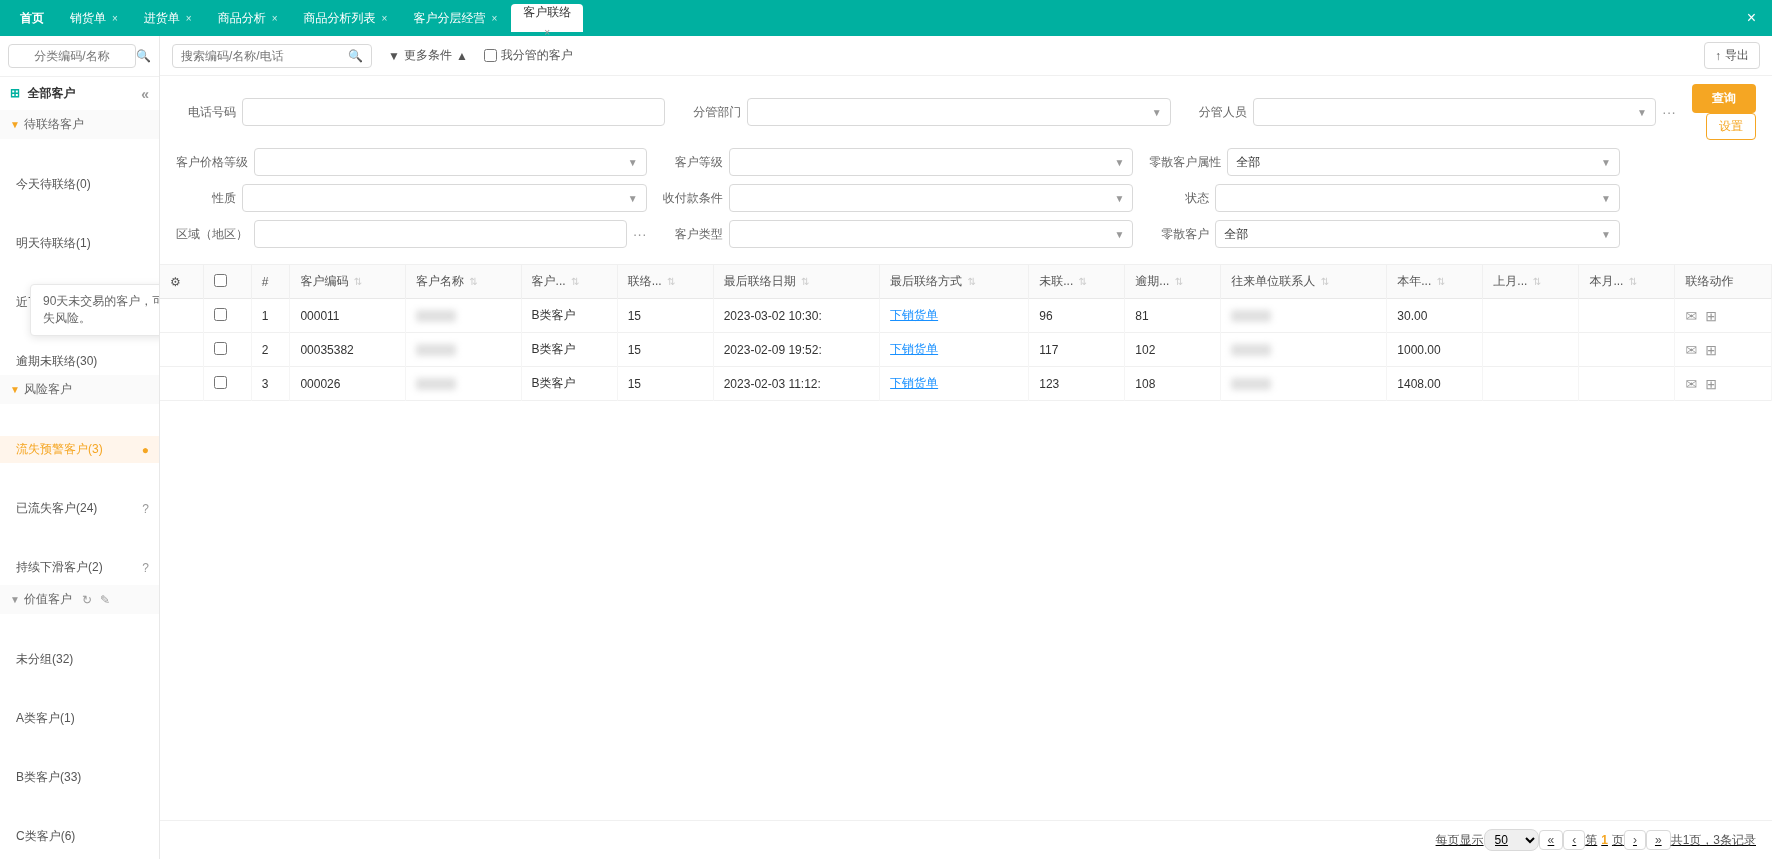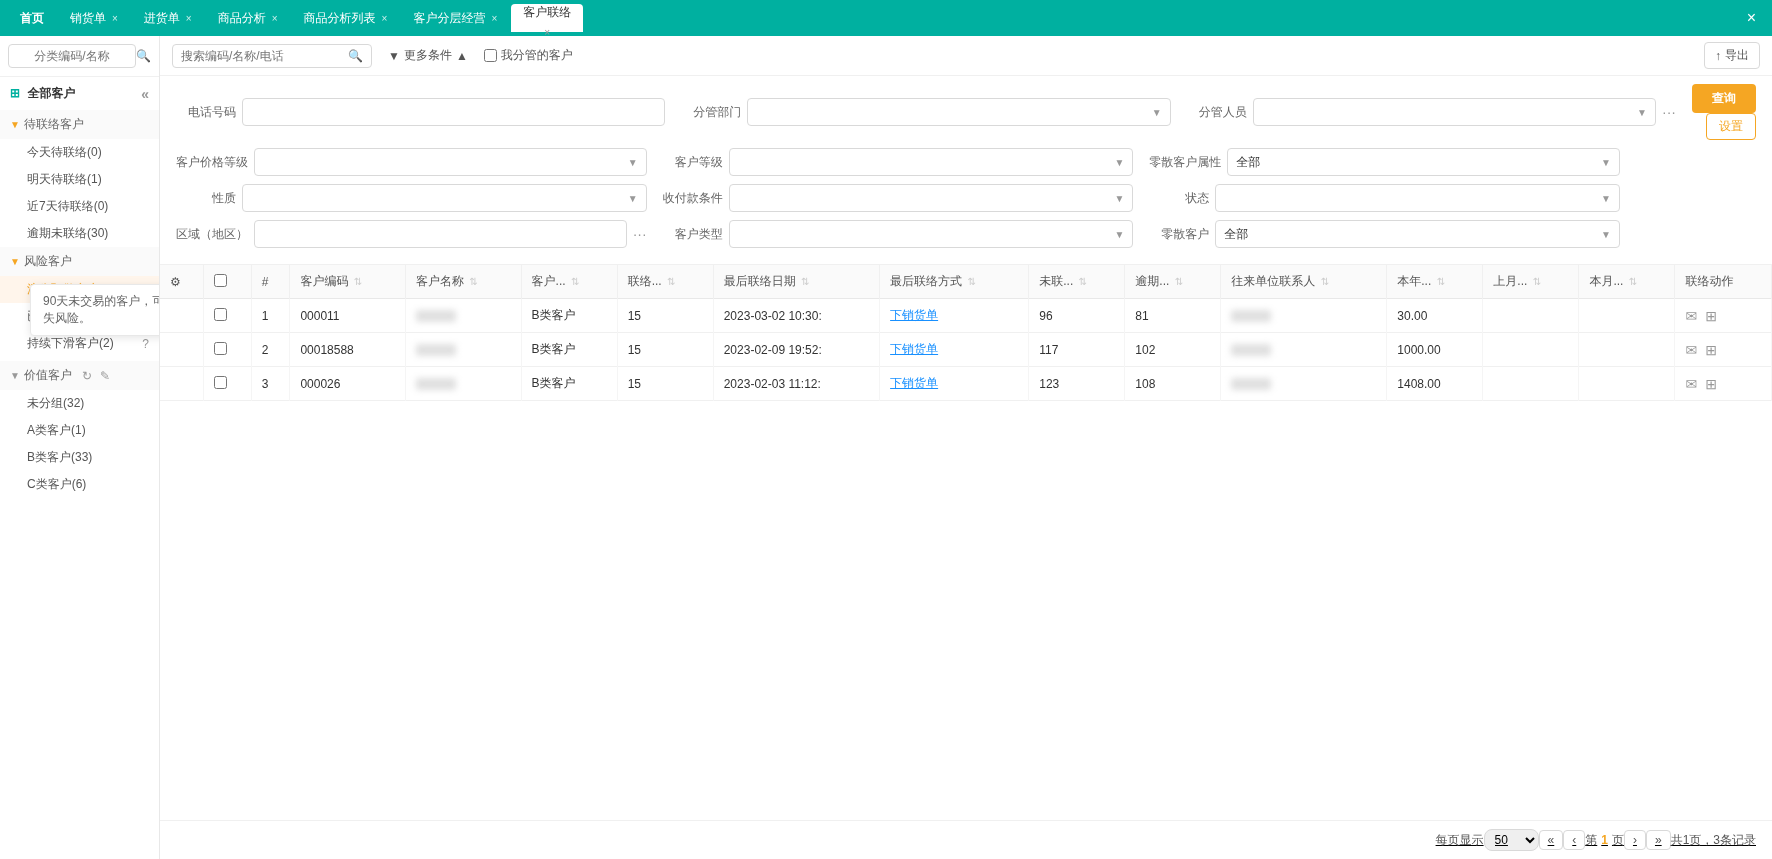--- a/index.html
+++ b/index.html
@@ -88,26 +88,27 @@
       padding: 6px 10px;
       color: #666;
       background: #fafafa;
       display: flex;
       align-items: center;
       gap: 4px;
       cursor: pointer;
     }
     .sidebar-section-title .arrow { color: #f5a623; font-size: 10px; }
     .sidebar-item {
-      padding: 5px 10px 5px 27px;
+      padding: 5px 10px 5px 16px;
       color: #555;
       cursor: pointer;
       display: flex;
       align-items: center;
       justify-content: space-between;
+      margin-top: 32px;
     }
     .sidebar-item.active { color: #f5a623; background: #fff5eb; }
     .tooltip-box {
       position: absolute;
       background: #fff;
       border: 1px solid #e8e8e8;
       border-radius: 4px;
       padding: 8px 12px;
       color: #666;
       font-size: 12px;
@@ -602,21 +603,21 @@
         <div class="action-icons">
           <span class="action-icon">✉</span>
           <span class="action-icon">⊞</span>
         </div>
       </td>
     </tr>
             <tr>
       <td></td>
       <td><input type="checkbox" style=""></td>
       <td>2</td>
-      <td>00018588</td>
+      <td>00035382</td>
       <td><span class="blurred">&nbsp;&nbsp;&nbsp;&nbsp;&nbsp;&nbsp;&nbsp;&nbsp;&nbsp;&nbsp;&nbsp;&nbsp;</span></td>
       <td>B类客户</td>
       <td>15</td>
       <td>2023-02-09 19:52:</td>
       <td><span class="link-text">下销货单</span></td>
       <td>117</td>
       <td>102</td>
       <td><span class="blurred">&nbsp;&nbsp;&nbsp;&nbsp;&nbsp;&nbsp;&nbsp;&nbsp;&nbsp;&nbsp;</span></td>
       <td>1000.00</td>
       <td></td>

